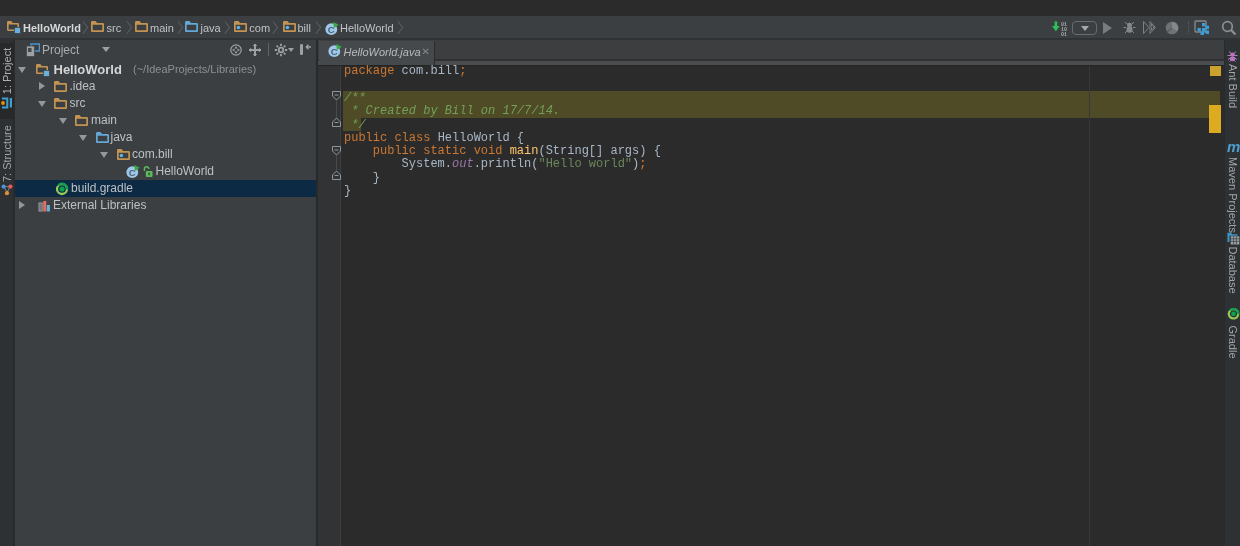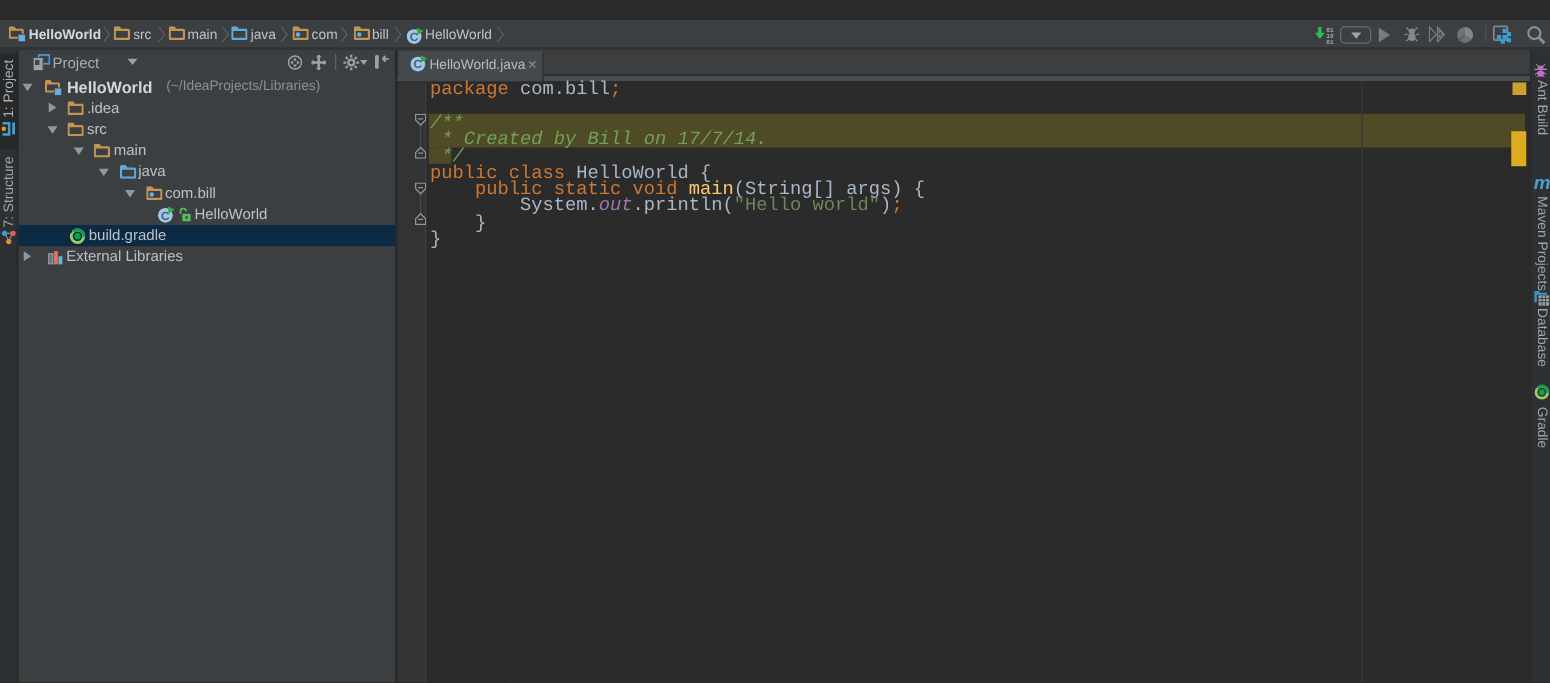--- a/index.html
+++ b/index.html
@@ -49,26 +49,26 @@
 #psel { position:absolute; left:0px; top:119px; width:301px; height:17px; background:#0d2a45; }
 .gray { color:#8c9093; }
 
 
 #editor { position:absolute; left:318px; top:0; width:906px; height:508px; background:#2b2b2b; }
 #tabbar { position:absolute; left:0; top:0; width:906px; height:28px; background:#3c3e40; }
 #tabline { position:absolute; left:0; top:21px; width:906px; height:1.7px; background:#2e3032; }
 #tabstrip { position:absolute; left:0; top:22.7px; width:906px; height:4px; background:#4a4e50; }
 #tabborder { position:absolute; left:0; top:26.7px; width:906px; height:1.3px; background:#242424; }
 #tab1 { position:absolute; left:0.5px; top:2.5px; width:116px; height:24px; background:#45494c; border-right:1.5px solid #2a2c2d; }
-#tab1 .txt { position:absolute; left:25px; top:5px; font-size:11px; color:#b7bbbe; }
+#tab1 .txt { position:absolute; left:25px; top:5px; font-size:11px; color:#b7bbbe;font-style:italic; }
 #tab1 .x { position:absolute; left:103px; top:5px; font-size:10px; color:#868a8d; }
 #gutter { position:absolute; left:0; top:28px; width:23px; height:480px; background:#313335; border-right:1px solid #3d4042; }
 #marginline { position:absolute; left:771px; top:28px; width:1px; height:480px; background:#383838; }
 #code { position:absolute; left:26px; top:27.4px; width:800px; font-family:"Liberation Mono", monospace;
-  font-size:15px; line-height:13.3px; color:#a9b7c6; white-space:pre; }
+  font-size:12px; line-height:13.3px; color:#a9b7c6; white-space:pre; }
 .kw { color:#cc7832; } .str { color:#6a8759; } .fld { color:#9876aa; font-style:italic; }
 .mth { color:#ffc66d; } .cmt { color:#71a156; font-style:italic; }
 #oliveband { position:absolute; left:25px; top:53.3px; width:877px; height:26.6px; background:#4f4b27; }
 #oliveband2 { position:absolute; left:25px; top:79.9px; width:17.5px; height:13.4px; background:#4f4b27; }
 .mark { position:absolute; }
 #topline { position:absolute; left:0; top:0; width:1240px; height:2px; background:#303335; z-index:5; }
 .fold { position:absolute; left:14px; }
 .gline { position:absolute; left:18px; width:1px; background:#47494c; }
 </style>
 </head>

